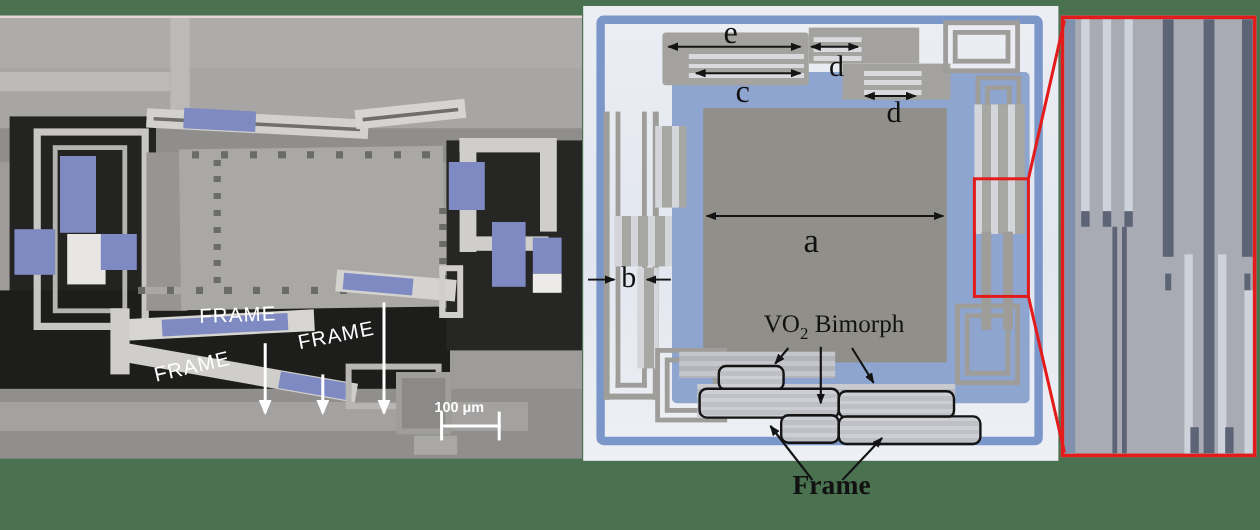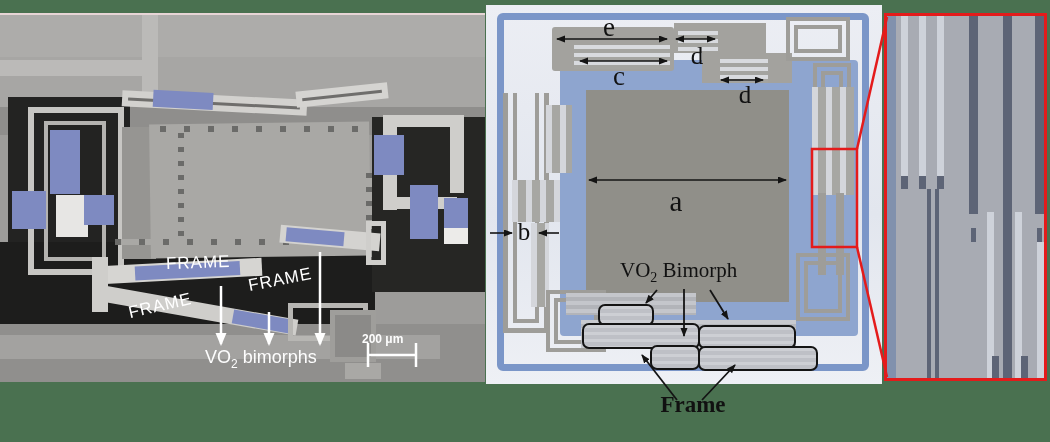--- a/index.html
+++ b/index.html
@@ -8,21 +8,21 @@
   .abs{position:absolute;}
   .figure{width:1050px;height:442px;position:relative;}
   
   .sem{left:0;top:13px;width:485px;height:367px;background:#9d9c9a;overflow:hidden;
        border-top:2px solid #e7d5d6;}
   .semtext{color:#fdfdfd;}
   .frame-lab{font-size:17px;letter-spacing:1px;color:#fff;font-weight:400;white-space:nowrap;}
   
   .schem{left:486px;top:5px;width:396px;height:379px;overflow:hidden;
          background:linear-gradient(180deg,#eceef4 0%,#e2e6ee 55%,#eef0f5 100%);}
-  .serif{font-family:"Liberation Serif",serif;color:#111;}
+  .serif{font-family:"Liberation Serif",serif;color:#111;text-align:center;}
   .dim-lab{font-family:"Liberation Serif",serif;color:#111;font-size:27px;line-height:1;}
   .vs{background:repeating-linear-gradient(90deg,#d4d6db 0 6px,#a7a7a3 6px 14px);}
   .hsch{background:repeating-linear-gradient(180deg,#d8dade 0 4px,#a4a4a0 4px 8px);}
   .gbar{background:#a3a29e;}
   .nest{border:4px solid #9e9d99;}
   .nest::before{content:"";position:absolute;inset:4px;border:4px solid #9e9d99;}
   .ubr{border:5px solid #9e9d99;border-top:none;}
   .ubr::before{content:"";position:absolute;left:5px;right:5px;top:0;bottom:5px;
                border:4px solid #9e9d99;border-top:none;}
   .blkrect{border:2.5px solid #141414;border-radius:7px;
@@ -95,23 +95,22 @@
       <div class="abs" style="left:135px;top:1px;width:58px;height:14px;background:#7e8ac1;"></div>
     </div>
     <div class="abs" style="left:288px;top:288px;width:80px;height:38px;border:5px solid #b7b6b3;box-sizing:border-box;"></div>
     <div class="abs" style="left:330px;top:295px;width:46px;height:52px;border:5px solid #9f9e9b;box-sizing:border-box;background:#8b8a88;"></div>
     <div class="abs" style="left:345px;top:348px;width:36px;height:16px;background:#a9a8a5;"></div>
 
     <div class="abs frame-lab" style="left:166px;top:238px;transform:rotate(-2deg);">FRAME</div>
     <div class="abs frame-lab" style="left:248px;top:255px;transform:rotate(-11deg);">FRAME</div>
     <div class="abs frame-lab" style="left:128px;top:281px;transform:rotate(-13deg);">FRAME</div>
 
-    <div class="abs semtext" style="left:205px;top:332px;width:140px;font-size:18px;white-space:nowrap;"><span>VO</span><sub style="font-size:12px;">2</sub><span> bimorphs</span></div>
-
-    <div class="abs semtext" style="left:362px;top:317px;font-size:12px;font-weight:bold;">200 μm</div>
+
+    <div class="abs semtext" style="left:362px;top:317px;font-size:12px;font-weight:bold;">100 μm</div>
   </div>
 
   <div class="abs schem">
 
     <div class="abs" style="left:74px;top:55px;width:298px;height:276px;background:#8ea5cf;border-radius:4px;"></div>
 
     <div class="abs" style="left:11px;top:8px;width:372px;height:358px;border:7px solid #7b96c8;border-radius:6px;box-sizing:border-box;"></div>
 
     <div class="abs gbar" style="left:66px;top:22px;width:122px;height:44px;border-radius:3px;"></div>
     <div class="abs hsch" style="left:88px;top:40px;width:96px;height:24px;"></div>

